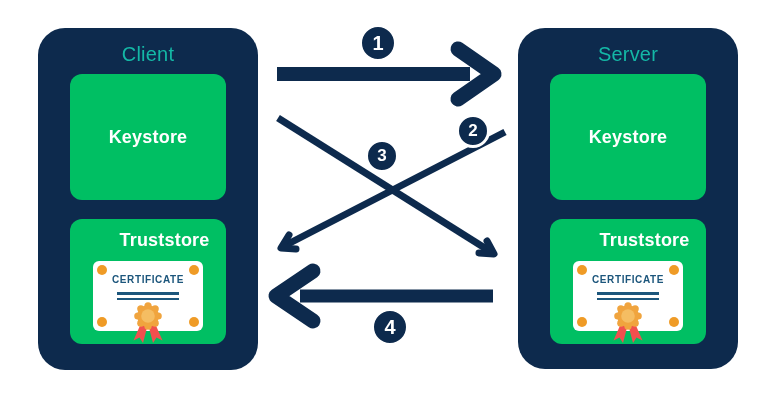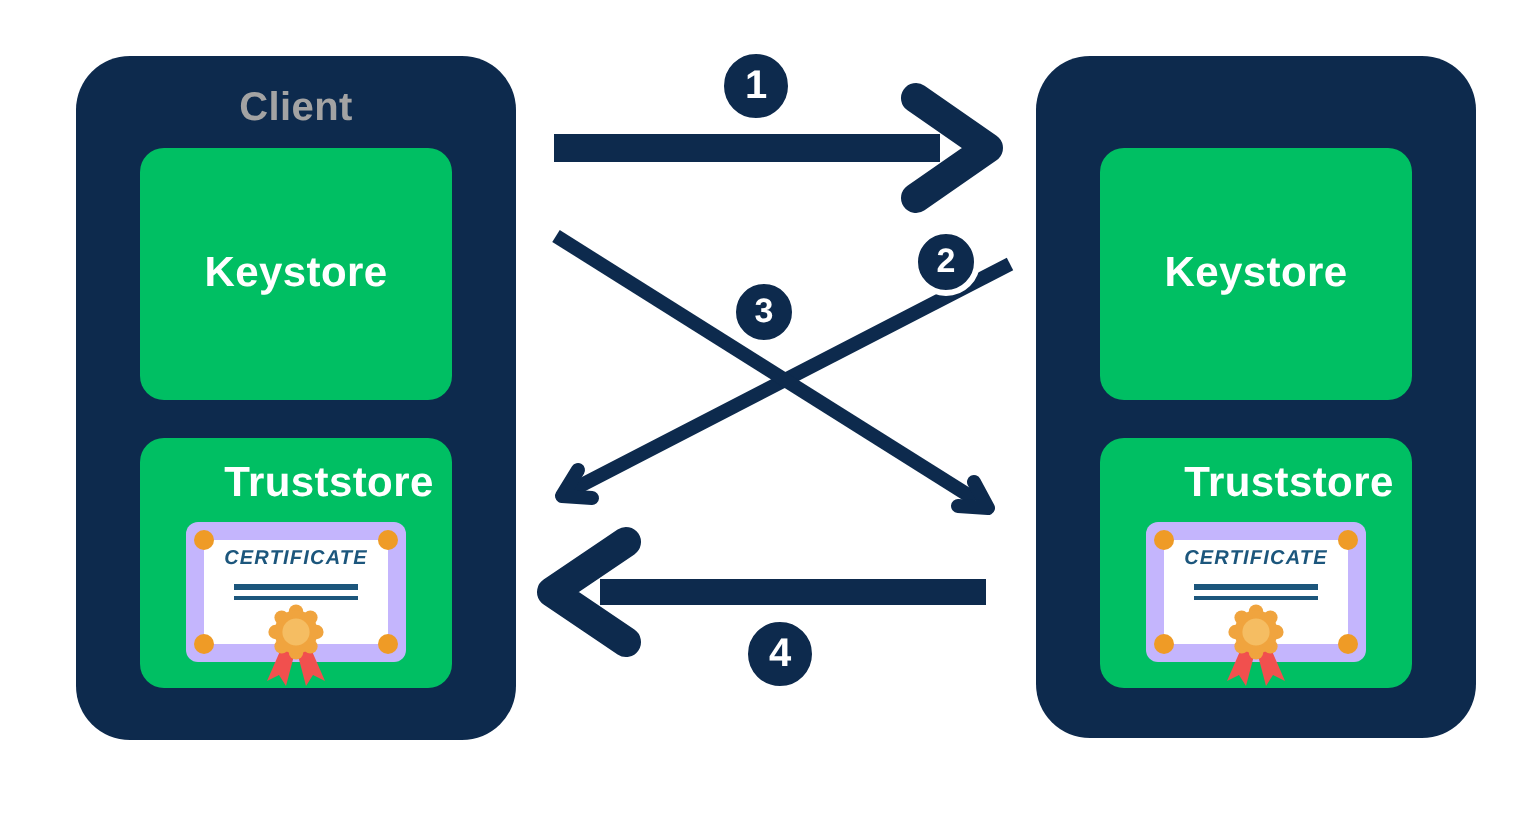--- a/index.html
+++ b/index.html
@@ -8,35 +8,35 @@
     font-family:"Liberation Sans", sans-serif; overflow:hidden;
   }
   
   .node {
     position:absolute; background:#0d2a4d; border-radius:27px;
   }
   .node.client { left:38px; top:28px; width:220px; height:342px; }
   .node.server { left:518px; top:28px; width:220px; height:341px; }
   .node-title {
     position:absolute; top:15px; left:0; width:100%;
-    text-align:center; color:#a3a3a3; font-size:20px; font-weight:700;
+    text-align:center; color:#14b8a6; font-size:20px; font-weight:400;
     letter-spacing:0.2px;
   }
   .store {
     position:absolute; left:32px; width:156px; background:#00bf63; border-radius:12px;
   }
   .keystore { top:46px; height:126px; display:flex; align-items:center; justify-content:center; }
   .truststore { top:191px; height:125px; }
   .store-label {
-    color:#ffffff; font-size:21px; font-weight:700; text-align:center; letter-spacing:0.2px;
+    color:#ffffff; font-size:18px; font-weight:700; text-align:center; letter-spacing:0.2px;
   }
   .truststore .store-label { display:block; padding-top:11px;padding-left:33px; }
   
   .certificate { position:absolute; left:23px; top:42px; width:110px; height:70px; }
-  .cert-frame { position:absolute; inset:0; background:#c4b5fd; border-radius:6px;font-style:italic; }
+  .cert-frame { position:absolute; inset:0; background:#ffffff; border-radius:6px; }
   .cert-inner { position:absolute; inset:9px; background:#ffffff; border-radius:2px; }
   .cert-dot { position:absolute; width:10px; height:10px; border-radius:50%; background:#ef9b26; }
   .cert-dot.tl { left:4px;  top:4px;  }
   .cert-dot.tr { right:4px; top:4px;  }
   .cert-dot.bl { left:4px;  bottom:4px; }
   .cert-dot.br { right:4px; bottom:4px; }
   .cert-text {
     position:absolute; top:13px; left:0; width:100%; text-align:center;
     color:#1c567c; font-size:10px; font-weight:700; letter-spacing:0.6px;
   }
@@ -123,20 +123,21 @@
               <circle cx="27.2" cy="7.8" r="3.6"></circle>
             <circle cx="20" cy="15" r="10.8"></circle>
           </g>
           <circle cx="20" cy="15" r="6.8" fill="#f5bd62"></circle>
         </svg>
       </div>
     </div>
   </div>
 
   <div class="node server">
+    <div class="node-title">Server</div>
     <div class="store keystore">
       <span class="store-label">Keystore</span>
     </div>
     <div class="store truststore">
       <span class="store-label">Truststore</span>
       <div class="certificate">
         <div class="cert-frame">
           <div class="cert-inner"></div>
           <div class="cert-dot tl"></div>
           <div class="cert-dot tr"></div>

